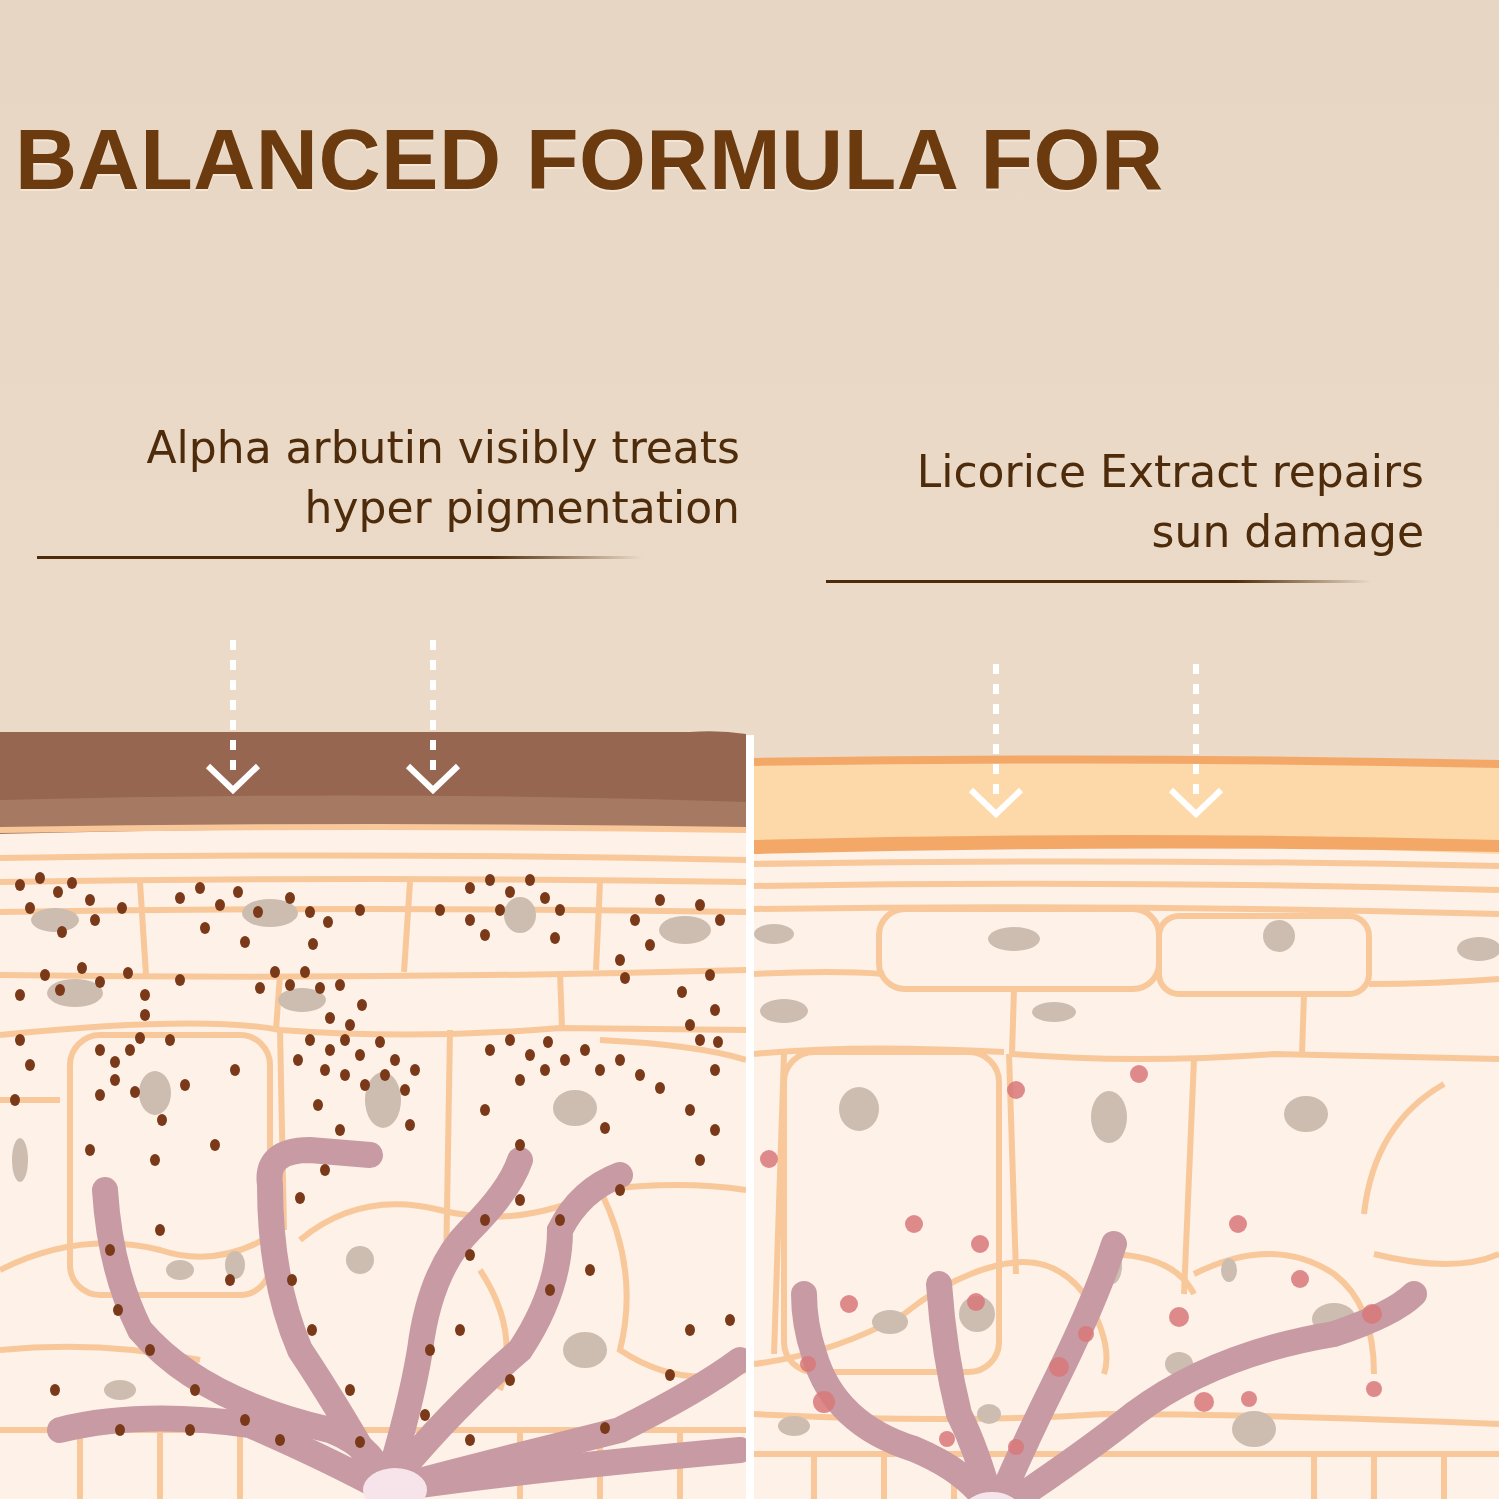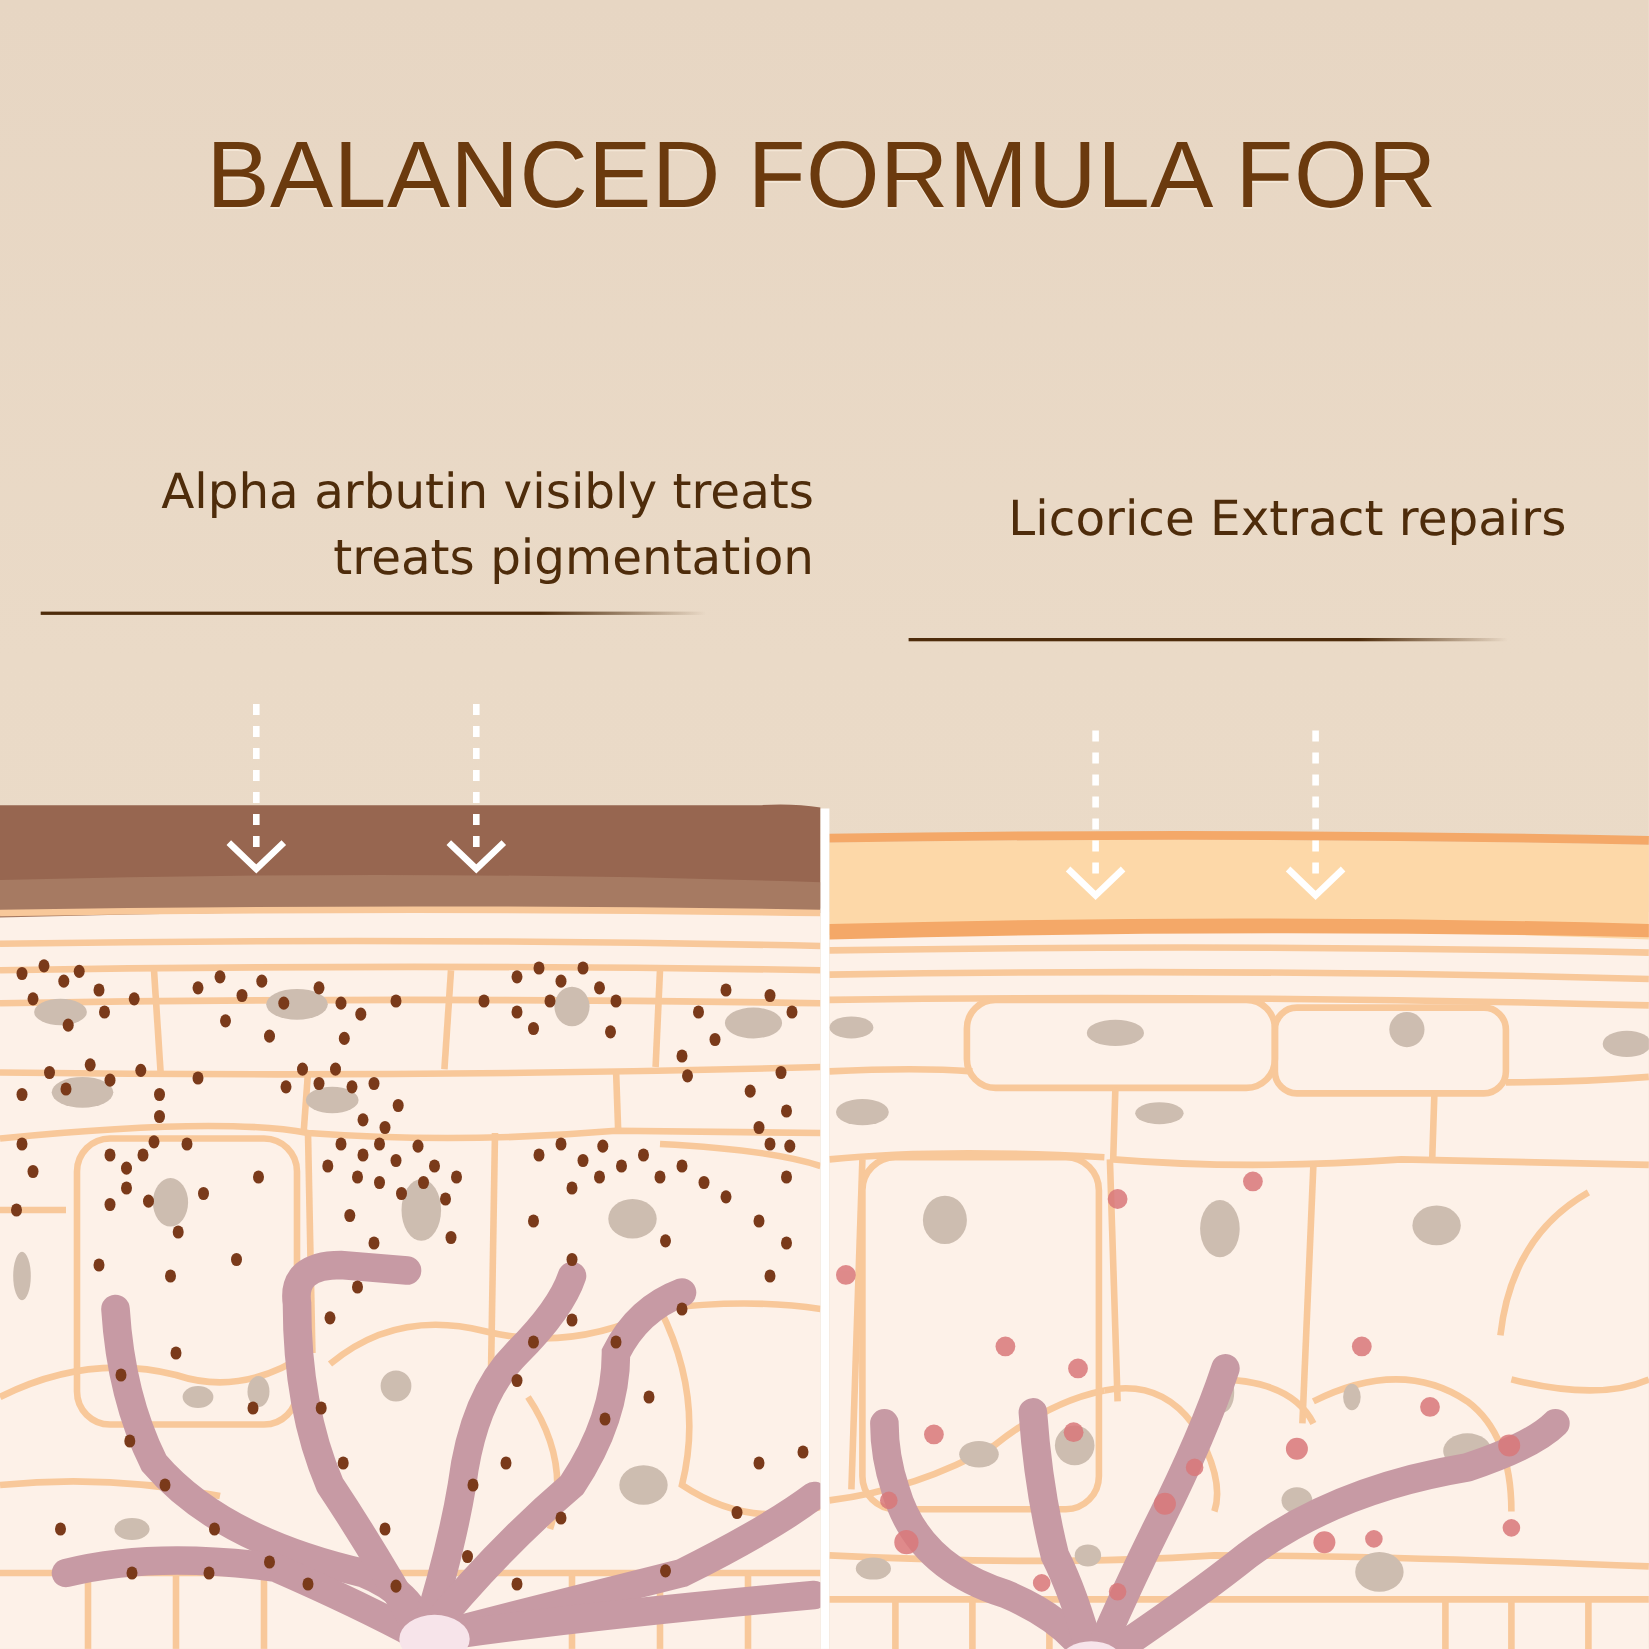--- a/index.html
+++ b/index.html
@@ -2,24 +2,24 @@
 <html><head>
 <meta charset="utf-8">
 <style>
   html, body { margin: 0; padding: 0; }
   body {
     width: 1499px; height: 1499px; overflow: hidden; position: relative;
     background: linear-gradient(180deg, #e7d6c3 0%, #eadac7 40%, #ecdcc9 100%);
     font-family: "DejaVu Sans", "Liberation Sans", sans-serif;
   }
   .title {
-    position: absolute; right: 32px; top: 100px; width: 1440px;
-    text-align: center; color: #6b3a0e;
+    position: absolute; right: 44px; top: 100px; width: 1440px;
+    text-align: left; color: #6b3a0e;
     font-family: "Liberation Sans", "DejaVu Sans", sans-serif;
-    font-weight: 400; font-size: 86px; line-height: 118px; letter-spacing: 0.5px;
+    font-weight: 700; font-size: 86px; line-height: 118px; letter-spacing: 0.5px;
     text-shadow: 0 2px 0 #f3e6d6;
   }
   .title span { display: block; }
   .panel { position: absolute; top: 0; height: 1499px; }
   .panel.left { left: 0; width: 746px; }
   .panel.right { left: 754px; width: 745px; margin-top: 24px; }
   .divider {
     position: absolute; left: 746px; top: 735px; width: 8px; height: 764px;
     background: #ffffff;
   }
@@ -42,21 +42,21 @@
 </head>
 <body>
 
 <div class="title">
   <span>BALANCED FORMULA FOR</span>
 </div>
 
 <div class="panel left">
   <div class="caption">
     <span>Alpha arbutin visibly treats</span>
-    <span>treats pigmentation</span>
+    <span>hyper pigmentation</span>
   </div>
   <div class="rule"></div>
 
   <svg class="skin" width="746" height="869" viewBox="0 0 746 869">
 
     <rect x="0" y="175" width="746" height="694" fill="#fdf1e8"></rect>
 
     <path d="M0 102 L690 102 Q720 100 746 104 L746 196 Q400 190 0 200 Z" fill="#976650"></path>
     <path d="M0 170 Q380 160 746 172 L746 200 Q400 194 0 204 Z" fill="#a67a62"></path>
 
@@ -283,20 +283,21 @@
       <path d="M408 136 L433 160 L458 136"></path>
     </g>
   </svg>
 </div>
 
 <div class="divider"></div>
 
 <div class="panel right">
   <div class="caption">
     <span>Licorice Extract repairs</span>
+    <span>sun damage</span>
   </div>
   <div class="rule"></div>
 
   <svg class="skin" width="745" height="869" viewBox="0 0 745 869">
     <rect x="0" y="175" width="745" height="694" fill="#fdf1e8"></rect>
 
     <path d="M0 112 Q370 106 745 114 L745 200 Q380 186 0 196 Z" fill="#fdd8a8"></path>
     <path d="M0 108 Q370 102 745 110" stroke="#f4a868" stroke-width="8" fill="none"></path>
     <path d="M0 186 Q380 176 745 186 L745 198 Q380 190 0 200 Z" fill="#f4a868"></path>
     <g fill="none" stroke="#f8c89a" stroke-width="6">

